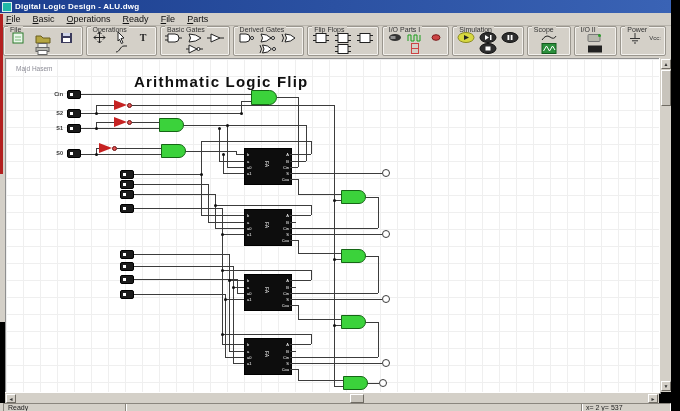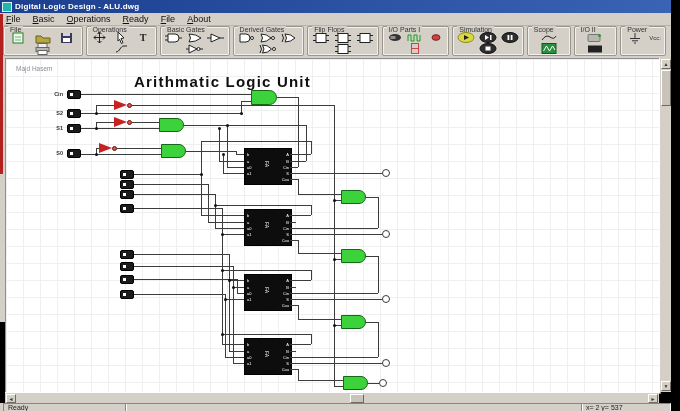--- a/index.html
+++ b/index.html
@@ -86,21 +86,21 @@
       <span class="appicon"></span>
       <span class="titletext">Digital Logic Design - ALU.dwg</span>
     </div>
 
     <div class="menubar">
       <span class="menu-item">File</span>
       <span class="menu-item">Basic</span>
       <span class="menu-item">Operations</span>
       <span class="menu-item">Ready</span>
       <span class="menu-item">File</span>
-      <span class="menu-item">About</span>
+      <span class="menu-item">Parts</span>
     </div>
 
     <div class="toolbar" id="toolbar">
         <div class="tb-group" style="width: 78px;">
           <span class="tb-label">File</span>
           <div class="tb-icons">
             <div class="tb-icon">
               <svg width="16" height="12">
                 <rect x="3" y="1" width="10" height="10" fill="#e9f6e9" stroke="#2a7a2a"></rect>
                 <path d="M5 5h6M5 8h6" stroke="#79b879" fill="none"></path>
@@ -336,21 +336,21 @@
                 <path d="M8 1v5M3 6.5h10M5 8.8h6M7 11h2" stroke="#333" fill="none"></path>
               </svg>
             </div>
             <span class="vcc">Vcc:</span>
           </div>
         </div>
       </div>
 
     <div class="canvas">
       <div class="author">Majd Hasem</div>
-      <div class="sheet-title">Arithmatic Logic Unit</div>
+      <div class="sheet-title">Arithmatic Logic Flip</div>
       <div id="circuit">
           <div class="wh" style="left: 77px; top: 93px; width: 173px;"></div>
           <div class="wh" style="left: 276px; top: 96px; width: 21px;"></div>
           <div class="wh" style="left: 289px; top: 166px; width: 8px;"></div>
           <div class="wh" style="left: 240px; top: 100px; width: 10px;"></div>
           <div class="wh" style="left: 77px; top: 112px; width: 163px;"></div>
           <div class="wh" style="left: 95px; top: 104px; width: 18px;"></div>
           <div class="wh" style="left: 131px; top: 104px; width: 202px;"></div>
           <div class="wh" style="left: 333px; top: 199px; width: 7px;"></div>
           <div class="wh" style="left: 333px; top: 258px; width: 7px;"></div>

